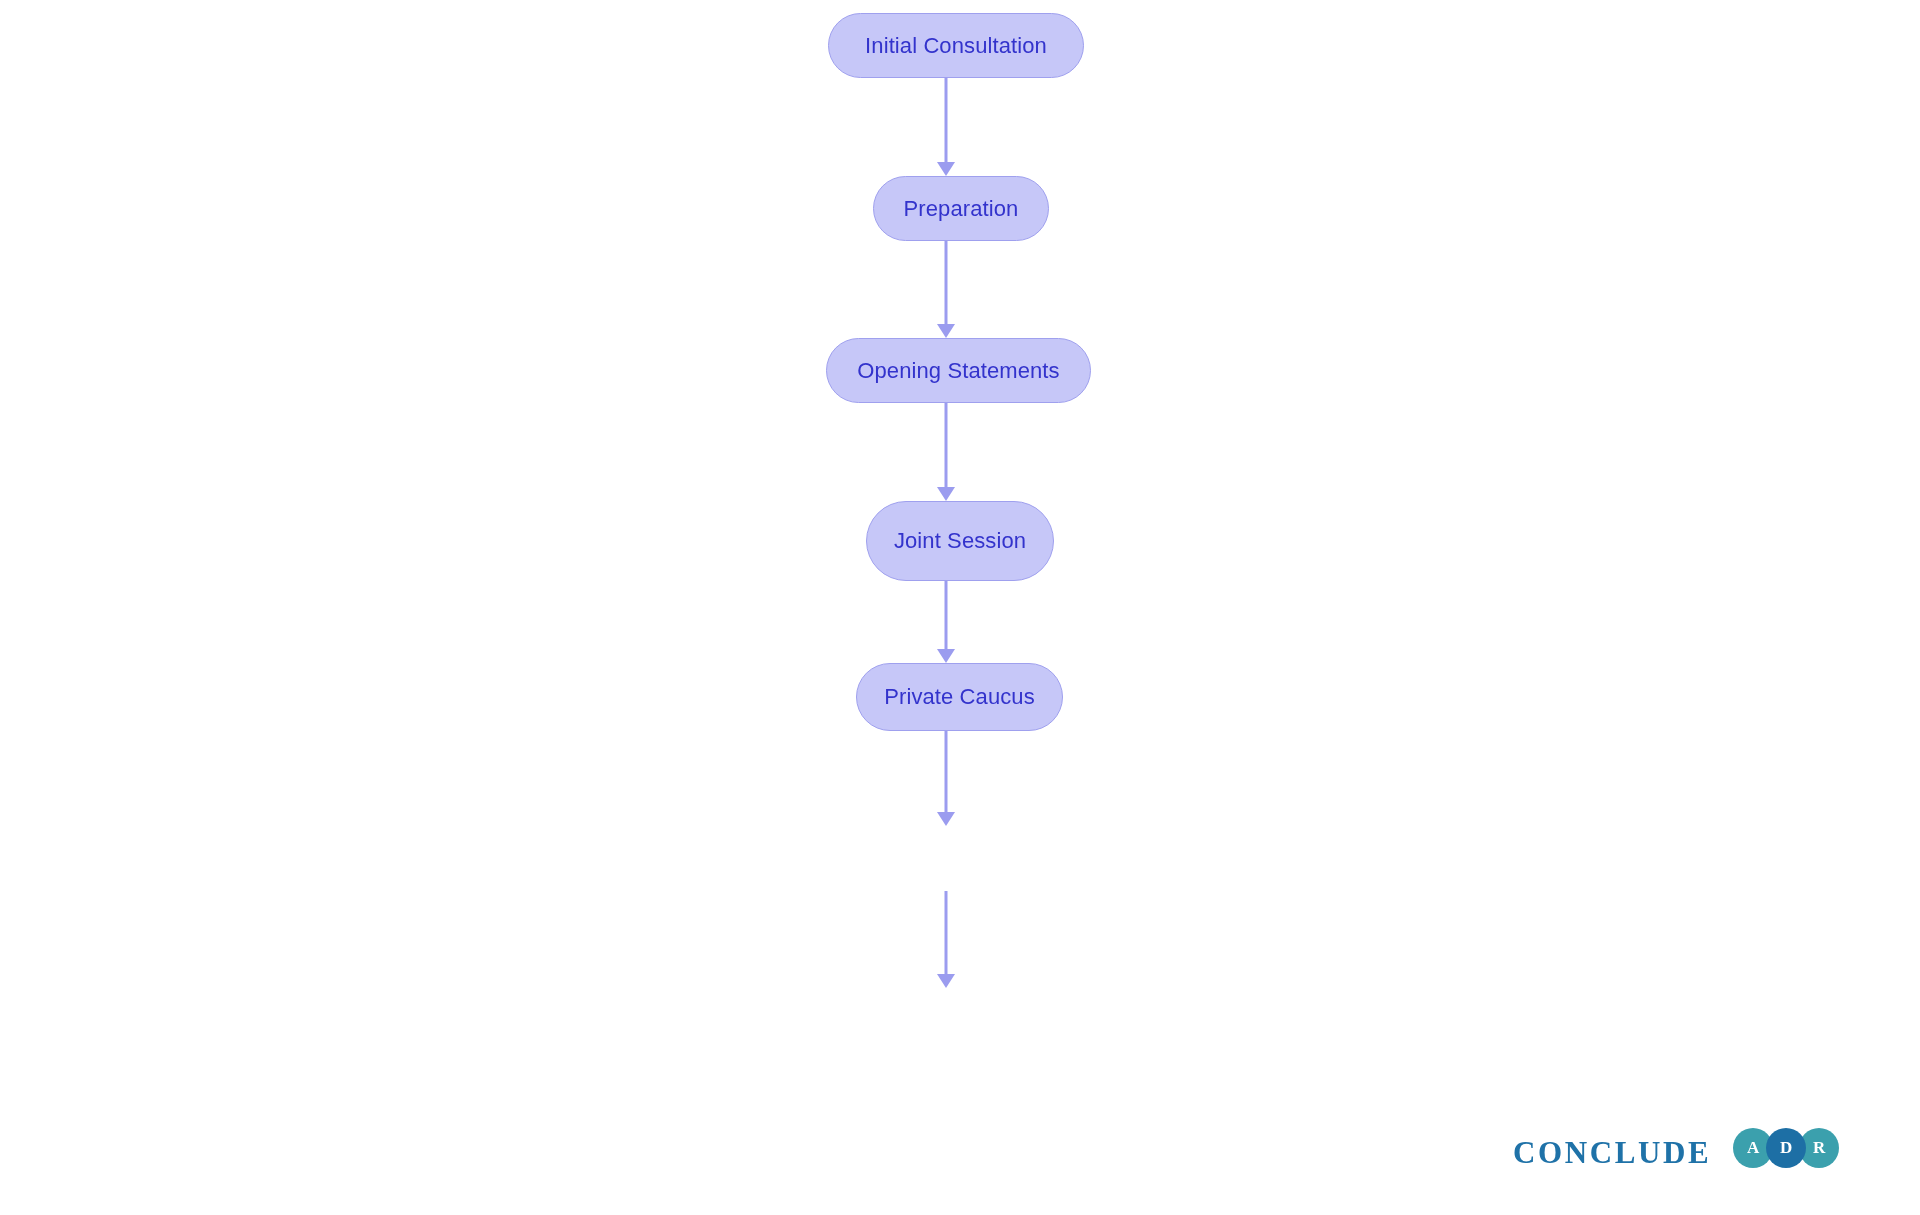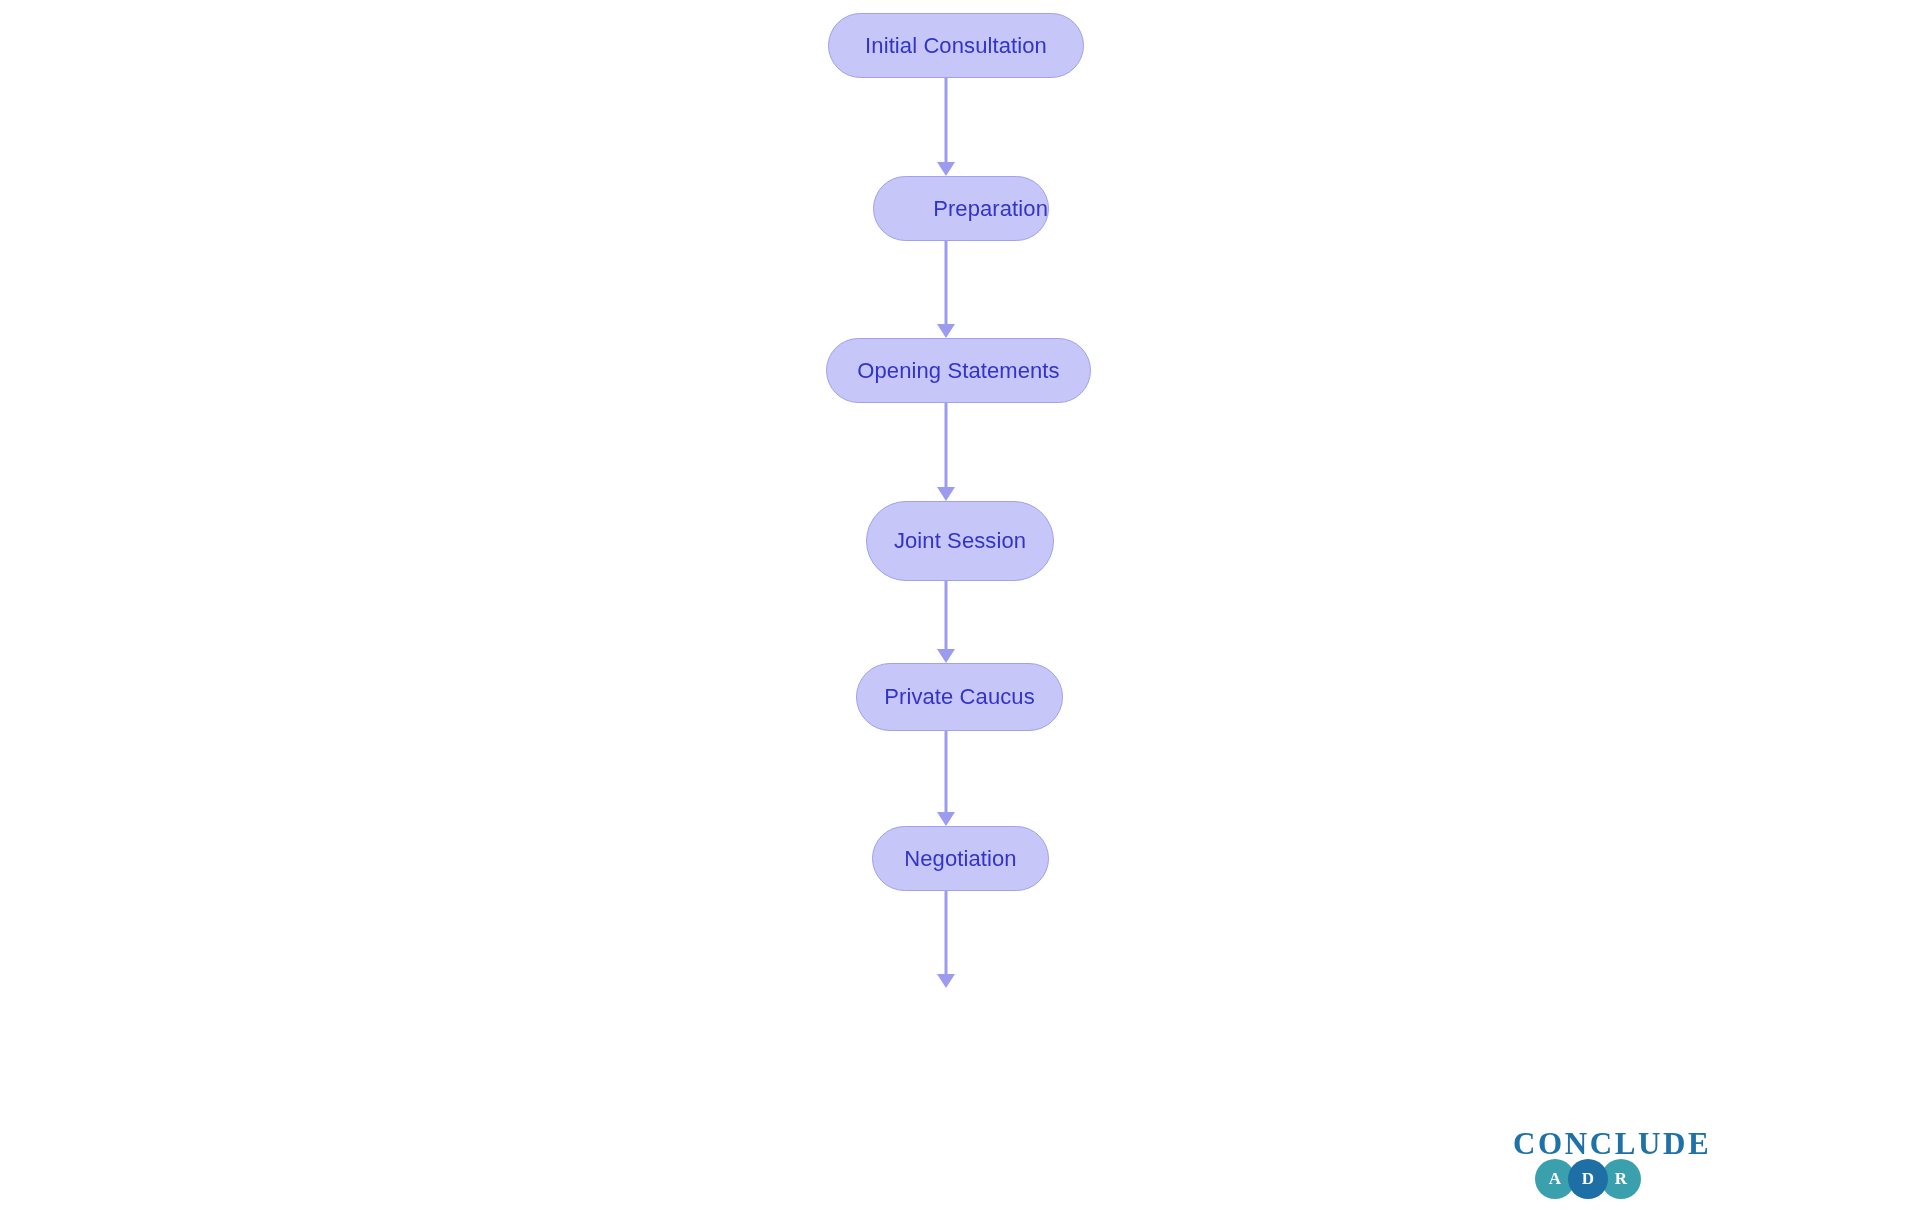--- a/index.html
+++ b/index.html
@@ -65,23 +65,22 @@
     height: 0;
     border-left: 9px solid transparent;
     border-right: 9px solid transparent;
     border-top: 14px solid #9b9cef;
   }
 
   
   #brand-logo {
     position: absolute;
     display: flex;
-    align-items: flex-start;
+    align-items: flex-end;
     user-select: none;
-    flex-direction: column;
   }
   #brand-wordmark {
     font-family: "Liberation Serif", serif;
     font-weight: 700;
     font-size: 31px;
     letter-spacing: 2.6px;
     color: #1f72a8;
     line-height: 1;
     white-space: nowrap;
   }
@@ -133,34 +132,31 @@
     <div class="edge-head" style="border-top-color: rgb(155, 156, 239);"></div>
   </div>
   <div class="flow-edge" style="left: 936px; top: 891px; height: 97px; width: 20px;">
     <div class="edge-line" style="height: 84px; background: rgb(155, 156, 239);"></div>
     <div class="edge-head" style="border-top-color: rgb(155, 156, 239);"></div>
   </div>
 
   <div class="flow-node" style="left: 828px; top: 13px; width: 256px; height: 65px; background: rgb(198, 199, 248); border-color: rgb(159, 160, 238); color: rgb(51, 51, 204);">
     <span>Initial Consultation</span>
   </div>
-  <div class="flow-node" style="left: 873px; top: 176px; width: 176px; height: 65px; background: rgb(198, 199, 248); border-color: rgb(159, 160, 238); color: rgb(51, 51, 204); justify-content: flex-end;">
+  <div class="flow-node" style="left: 873px; top: 176px; width: 176px; height: 65px; background: rgb(198, 199, 248); border-color: rgb(159, 160, 238); color: rgb(51, 51, 204);">
     <span>Preparation</span>
   </div>
   <div class="flow-node" style="left: 826px; top: 338px; width: 265px; height: 65px; background: rgb(198, 199, 248); border-color: rgb(159, 160, 238); color: rgb(51, 51, 204);">
     <span>Opening Statements</span>
   </div>
   <div class="flow-node" style="left: 866px; top: 501px; width: 188px; height: 80px; background: rgb(198, 199, 248); border-color: rgb(159, 160, 238); color: rgb(51, 51, 204);">
     <span>Joint Session</span>
   </div>
   <div class="flow-node" style="left: 856px; top: 663px; width: 207px; height: 68px; background: rgb(198, 199, 248); border-color: rgb(159, 160, 238); color: rgb(51, 51, 204);">
     <span>Private Caucus</span>
-  </div>
-  <div class="flow-node" style="left: 872px; top: 826px; width: 177px; height: 65px; background: rgb(198, 199, 248); border-color: rgb(159, 160, 238); color: rgb(51, 51, 204);">
-    <span>Negotiation</span>
   </div>
 
 </div>
 
 <div id="brand-logo" style="left: 1513px; top: 1128px;">
   <div id="brand-wordmark" style="color: rgb(31, 114, 168);">CONCLUDE</div>
   <div id="brand-marks">
     <div class="brand-circle c-teal" style="background: rgb(59, 160, 173);">A</div>
     <div class="brand-circle c-blue" style="background: rgb(29, 111, 165);">D</div>
     <div class="brand-circle c-teal" style="background: rgb(59, 160, 173);">R</div>

